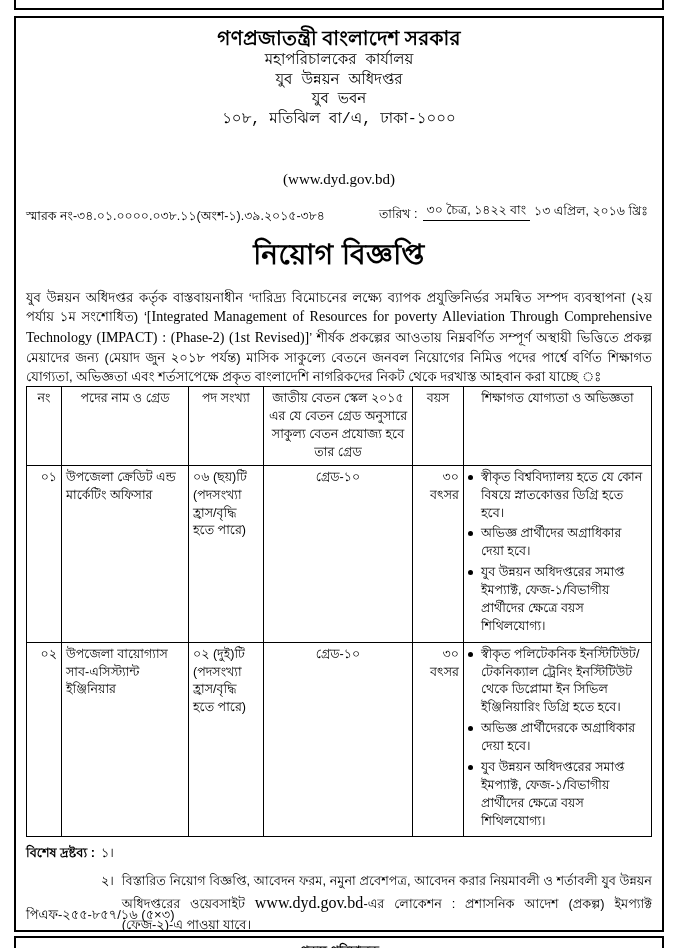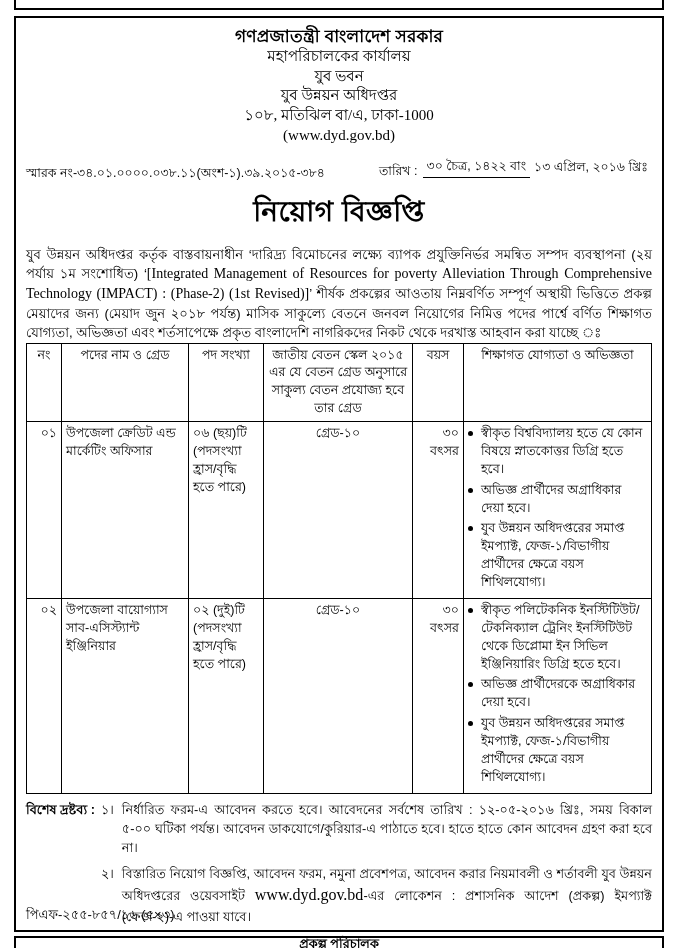--- a/index.html
+++ b/index.html
@@ -26,28 +26,28 @@
   .frame{
     position:absolute;left:14px;top:16px;right:14px;bottom:16px;
     border:2.5px solid #000;
     box-sizing:border-box;
     padding:8px 10px 4px 10px;
   }
 
   
   .header{text-align:center;}
   .h-gov{
-    font-size:17px;font-weight:bold;letter-spacing:.2px;line-height:1.25;
-    font-family:Liberation Sans, sans-serif;
+    font-size:20px;font-weight:bold;letter-spacing:.2px;line-height:1.25;
+    font-family:Liberation Serif, serif;
   }
   .h-line{
     font-size:15px;line-height:1.3;
-    font-family:Liberation Serif, serif;
-  }
-  .h-web{font-size:15px;line-height:1.35;font-family:"Liberation Serif",serif;}
+    font-family:Liberation Mono, monospace;
+  }
+  .h-web{font-size:15px;line-height:1.35;font-family:"Liberation Serif",serif;margin-top:40px;}
 
   .memorow{
     display:flex;align-items:flex-start;justify-content:space-between;
     margin-top:8px;
   }
   .memo{
     font-size:12.5px;font-family:"Liberation Sans","DejaVu Sans",sans-serif;
     padding-top:10px;white-space:nowrap;
   }
   .dateblk{display:flex;align-items:center;gap:5px;font-size:12.5px;
@@ -123,23 +123,23 @@
 <div class="page">
 
   <div class="top-sliver"></div>
   <div class="bottom-sliver"></div>
 
   <div class="frame">
 
     <div class="header">
       <div class="h-gov">গণপ্রজাতন্ত্রী বাংলাদেশ সরকার</div>
       <div class="h-line">মহাপরিচালকের কার্যালয়</div>
+      <div class="h-line">যুব উন্নয়ন অধিদপ্তর</div>
       <div class="h-line">যুব ভবন</div>
-      <div class="h-line">যুব উন্নয়ন অধিদপ্তর</div>
-      <div class="h-line">১০৮, মতিঝিল বা/এ, ঢাকা-1000</div>
+      <div class="h-line">১০৮, মতিঝিল বা/এ, ঢাকা-১০০০</div>
       <div class="h-web">(www.dyd.gov.bd)</div>
     </div>
 
     <div class="memorow">
       <div class="memo">স্মারক নং-৩৪.০১.০০০০.০৩৮.১১(অংশ-১).৩৯.২০১৫-৩৮৪</div>
       <div class="dateblk">
         <span class="datelabel">তারিখ :</span>
         <span class="datelines">
           <span class="d1">৩০ চৈত্র, ১৪২২ বাং</span>
           <span class="d2">১৩ এপ্রিল, ২০১৬ খ্রিঃ</span>
@@ -193,21 +193,20 @@
             </ul>
           </td>
         </tr>
       </tbody>
     </table>
 
     <div class="notes">
       <div class="note">
         <span class="lbl">বিশেষ দ্রষ্টব্য :</span>
         <span class="idx">১।</span>
-        <span class="txt">নির্ধারিত ফরম-এ আবেদন করতে হবে। আবেদনের সর্বশেষ তারিখ : ১২-০৫-২০১৬ খ্রিঃ, সময় বিকাল ৫-০০ ঘটিকা পর্যন্ত। আবেদন ডাকযোগে/কুরিয়ার-এ পাঠাতে হবে। হাতে হাতে কোন আবেদন গ্রহণ করা হবে না।</span>
       </div>
       <div class="note">
         <span class="lbl" style="visibility:hidden">বিশেষ দ্রষ্টব্য :</span>
         <span class="idx">২।</span>
         <span class="txt"><span>বিস্তারিত নিয়োগ বিজ্ঞপ্তি, আবেদন ফরম, নমুনা প্রবেশপত্র, আবেদন করার নিয়মাবলী ও শর্তাবলী যুব উন্নয়ন অধিদপ্তরের ওয়েবসাইট </span><span class="lat">www.dyd.gov.bd</span><span>-এর লোকেশন : প্রশাসনিক আদেশ (প্রকল্প) ইমপ্যাক্ট (ফেজ-২)-এ পাওয়া যাবে।</span></span>
       </div>
     </div>
 
     <div class="signature">
       <div class="stitle">প্রকল্প পরিচালক</div>

